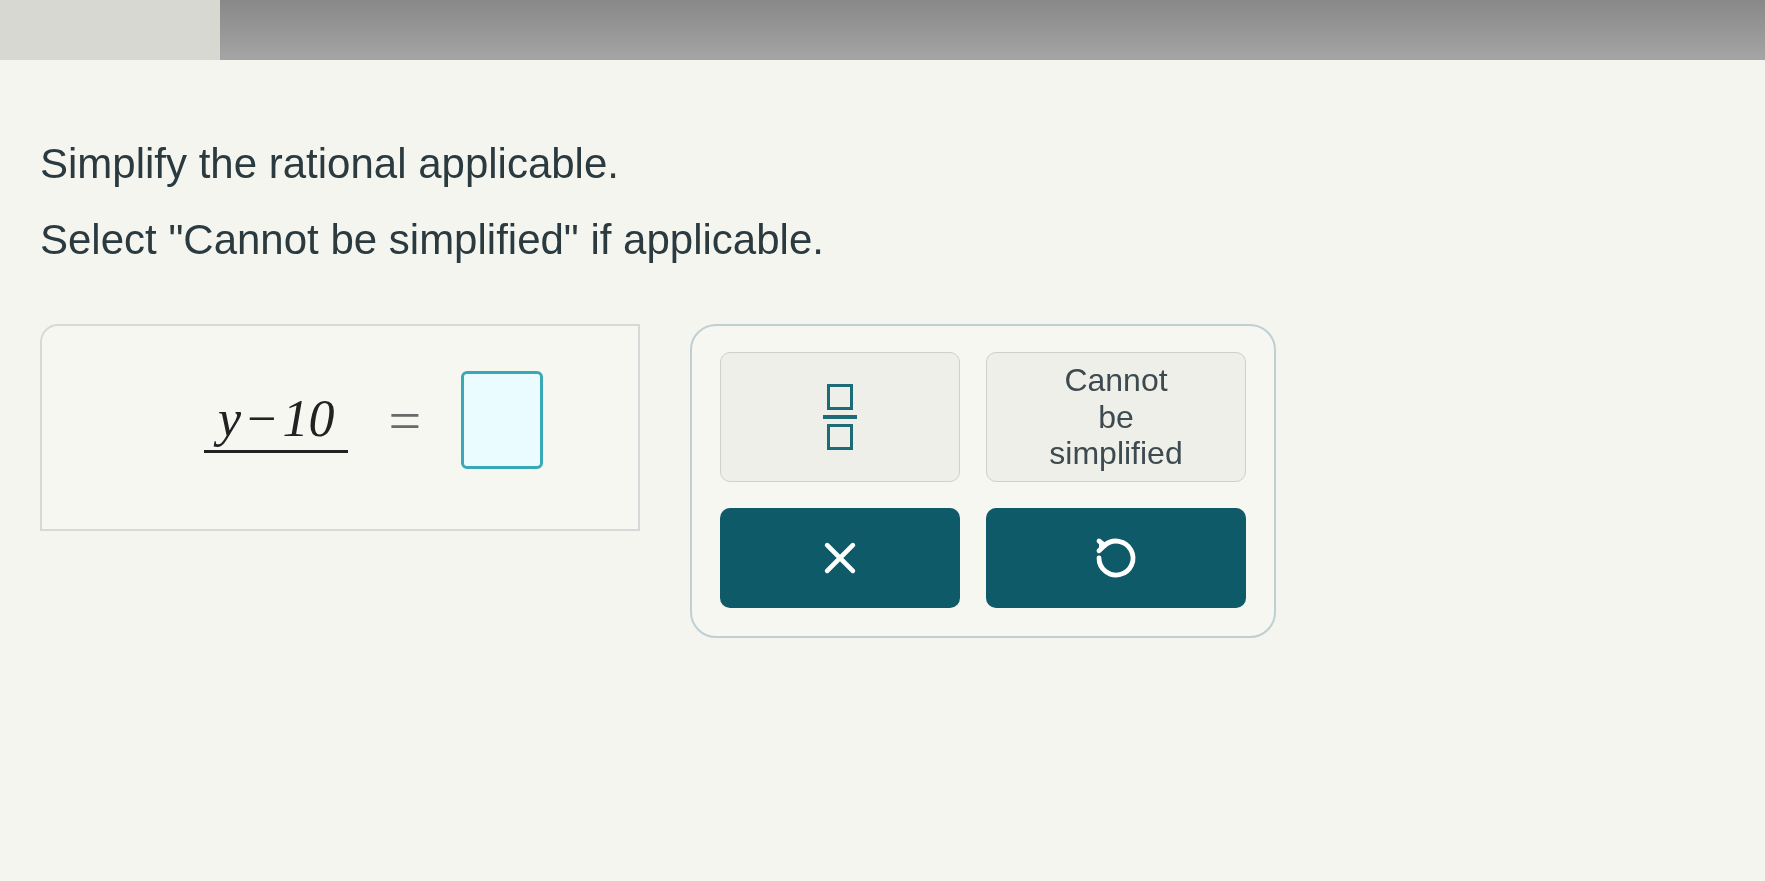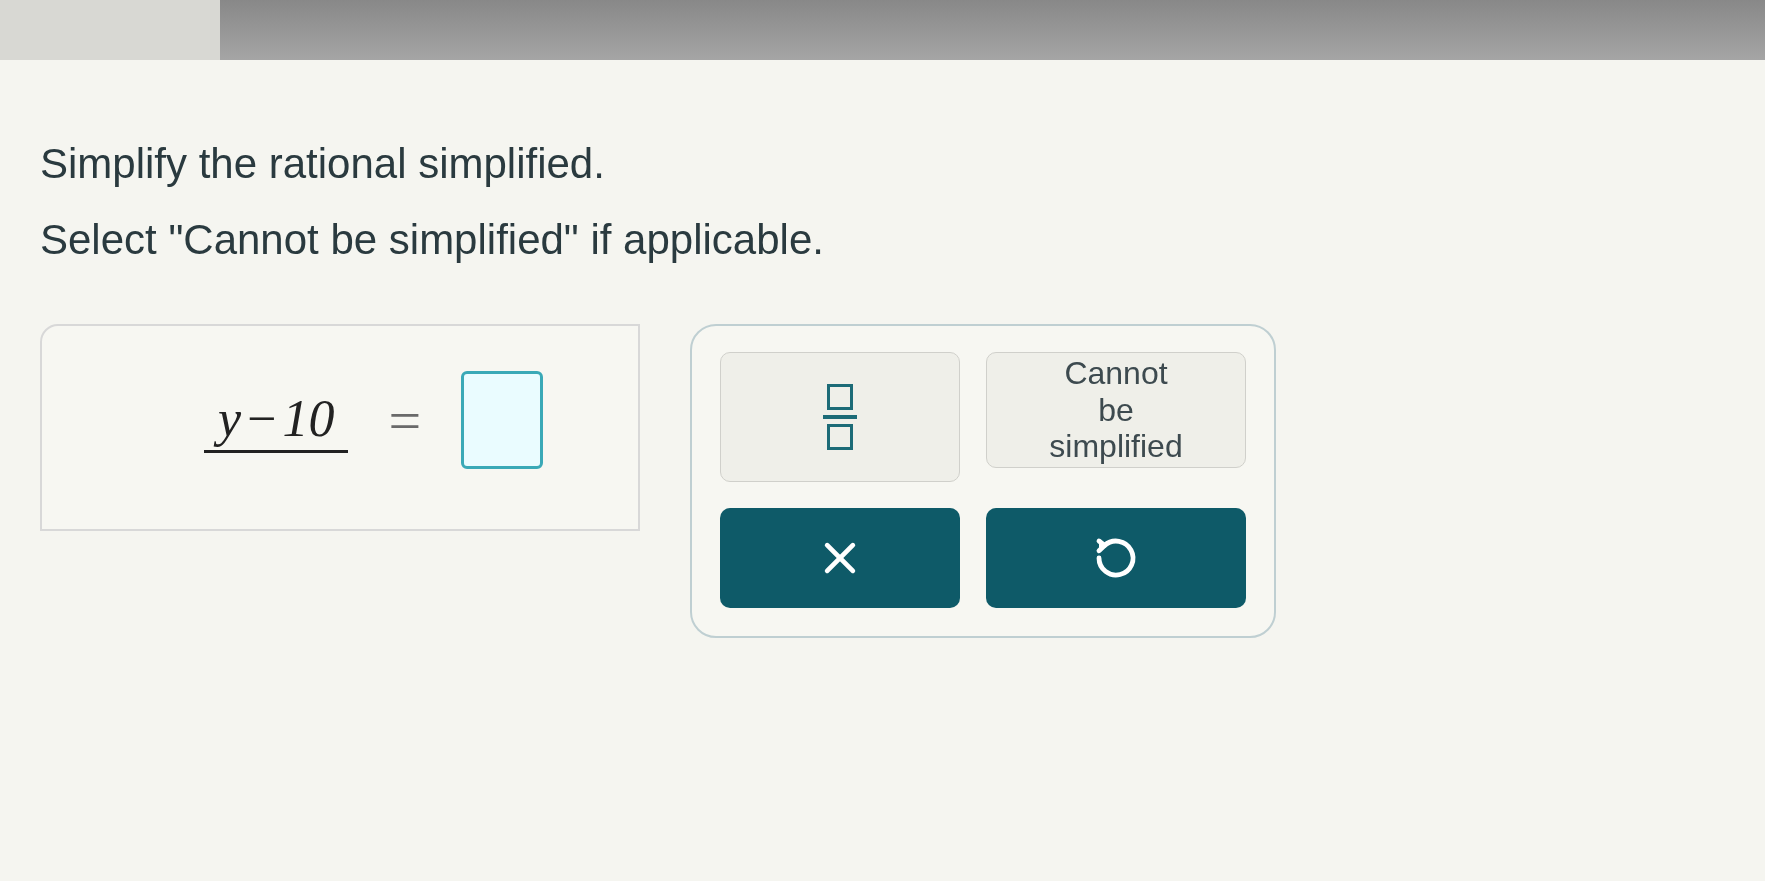--- a/index.html
+++ b/index.html
@@ -120,21 +120,21 @@
       border: 3px solid #1c6b77;
       background: transparent;
     }
     .mini-frac .mini-bar {
       width: 34px;
       border-top: 4px solid #1c6b77;
       margin: 5px 0;
     }
     .palette-text-btn {
       width: 260px;
-      height: 116px;
+      height: 130px;
       background: #efefe9;
       border: 1px solid #d0d0cb;
       color: #3d4a4f;
       font-size: 32px;
       line-height: 1.15;
       text-align: center;
     }
     .action-btn {
       height: 100px;
       background: #0e5a68;
@@ -163,21 +163,21 @@
     .minus { font-style: normal; padding: 0 6px; }
   </style>
 </head>
 <body>
 
 <div class="top-bar">
   <div class="top-bar-left"></div>
 </div>
 
 <div class="content">
-  <p class="instruction">Simplify the rational simplified.</p>
+  <p class="instruction">Simplify the rational applicable.</p>
   <p class="instruction">Select "Cannot be simplified" if applicable.</p>
 
   <div class="answer-row">
 
     <div class="expression-box">
       <span class="fraction">
         <span class="num"><span class="var-y">y</span><span class="minus">−</span>10</span>
         <span class="bar"></span>
       </span>
       <span class="equals">=</span>

